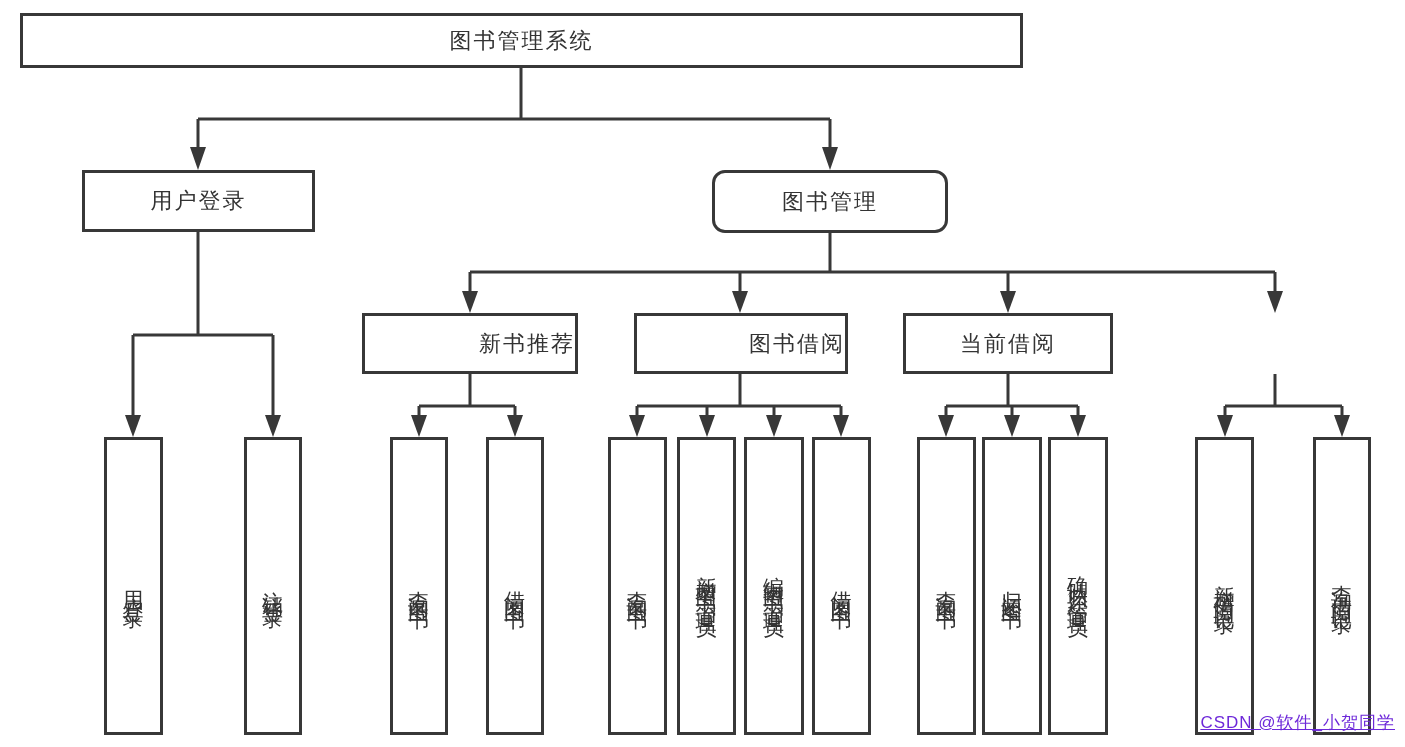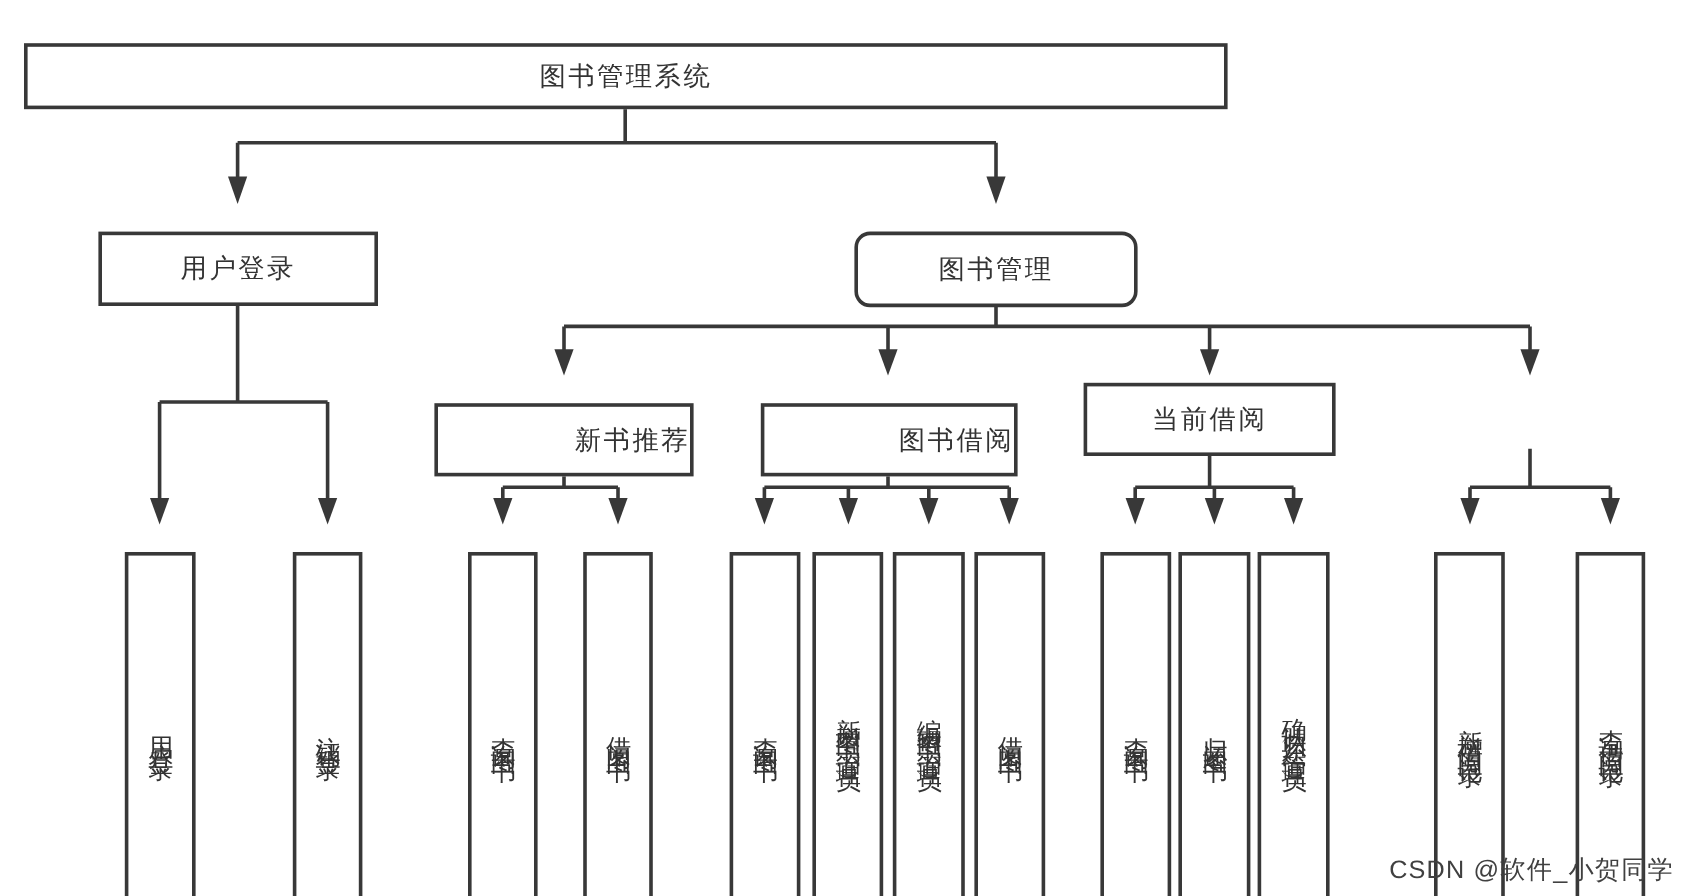--- a/index.html
+++ b/index.html
@@ -14,40 +14,40 @@
   .node {
     position:absolute;
     background:#ffffff;
     border:3px solid #383838;
     box-sizing:border-box;
     display:flex;
     align-items:center;
     justify-content:center;
     color:#333333;
     z-index:2;
-    margin-top:23px;
   }
   .hbox { font-size:22px; letter-spacing:2px; }
   .vbox {
     writing-mode:vertical-rl;
     text-orientation:mixed;
     font-size:21px;
     letter-spacing:6px;
     line-height:1.0;
   }
   .vbox span { display:block; }
   .watermark {
     position:absolute;
     right:10px;
     top:711px;
-    font-size:21px;
-    color:#404040;
+    font-size:17px;
+    color:#6d28d9;
     letter-spacing:1px;
     z-index:5;
     white-space:nowrap;
+    text-decoration:underline;
   }
 </style>
 </head>
 <body>
 
 <div class="canvas">
 
   <svg class="connector-layer" width="1405" height="747" viewBox="0 0 1405 747">
     <g stroke="#383838" stroke-width="3" fill="none">
 
@@ -101,21 +101,21 @@
   <div class="node hbox" style="left:712px; top:170px; width:236px; height:63px;border-radius:13px;">
     <span>图书管理</span>
   </div>
 
   <div class="node hbox" style="left:362px; top:313px; width:216px; height:61px;justify-content:flex-end;">
     <span>新书推荐</span>
   </div>
   <div class="node hbox" style="left:634px; top:313px; width:214px; height:61px;justify-content:flex-end;">
     <span>图书借阅</span>
   </div>
-  <div class="node hbox" style="left:903px; top:296px; width:210px; height:61px;">
+  <div class="node hbox" style="left:903px; top:313px; width:210px; height:61px;">
     <span>当前借阅</span>
   </div>
 
   <div class="node vbox" style="left:104px; top:437px; width:59px; height:298px;">
     <span>用户登录</span>
   </div>
   <div class="node vbox" style="left:244px; top:437px; width:58px; height:298px;">
     <span>注销登录</span>
   </div>
 

